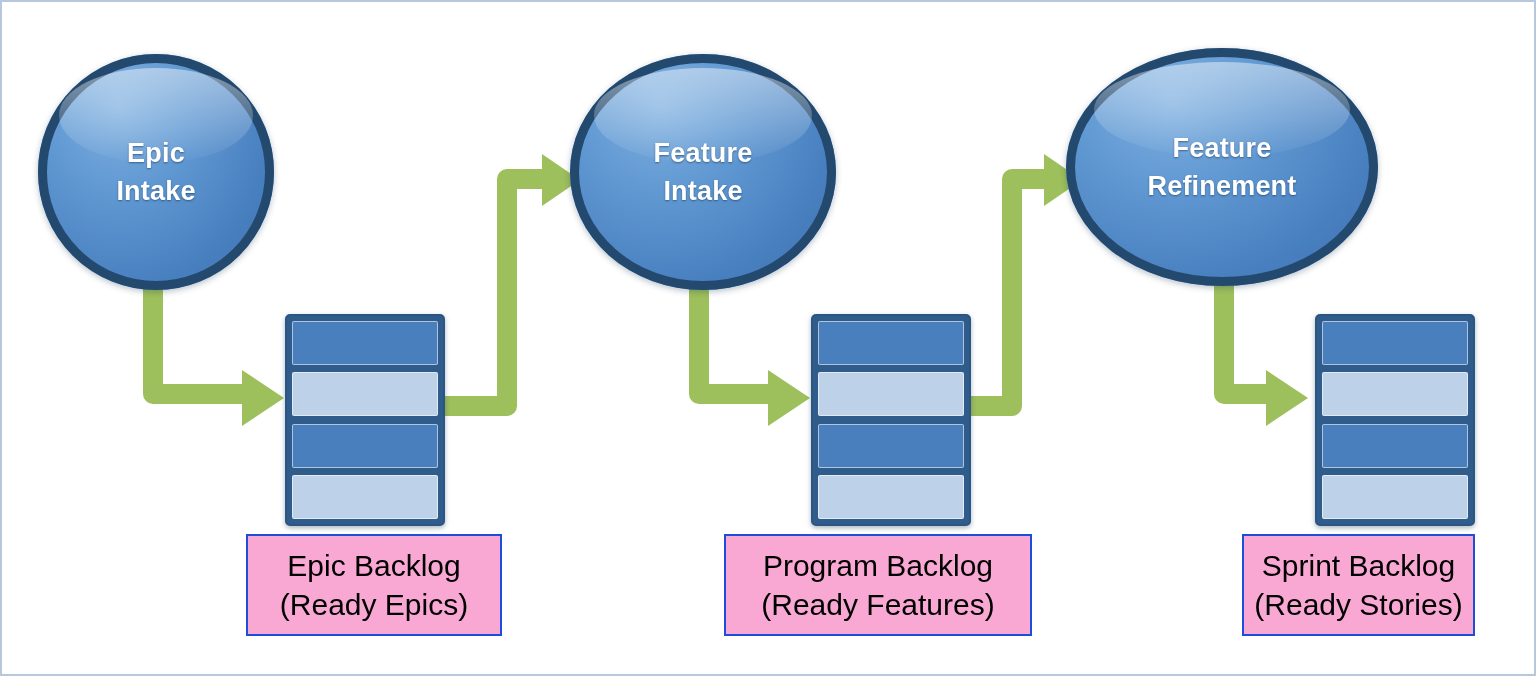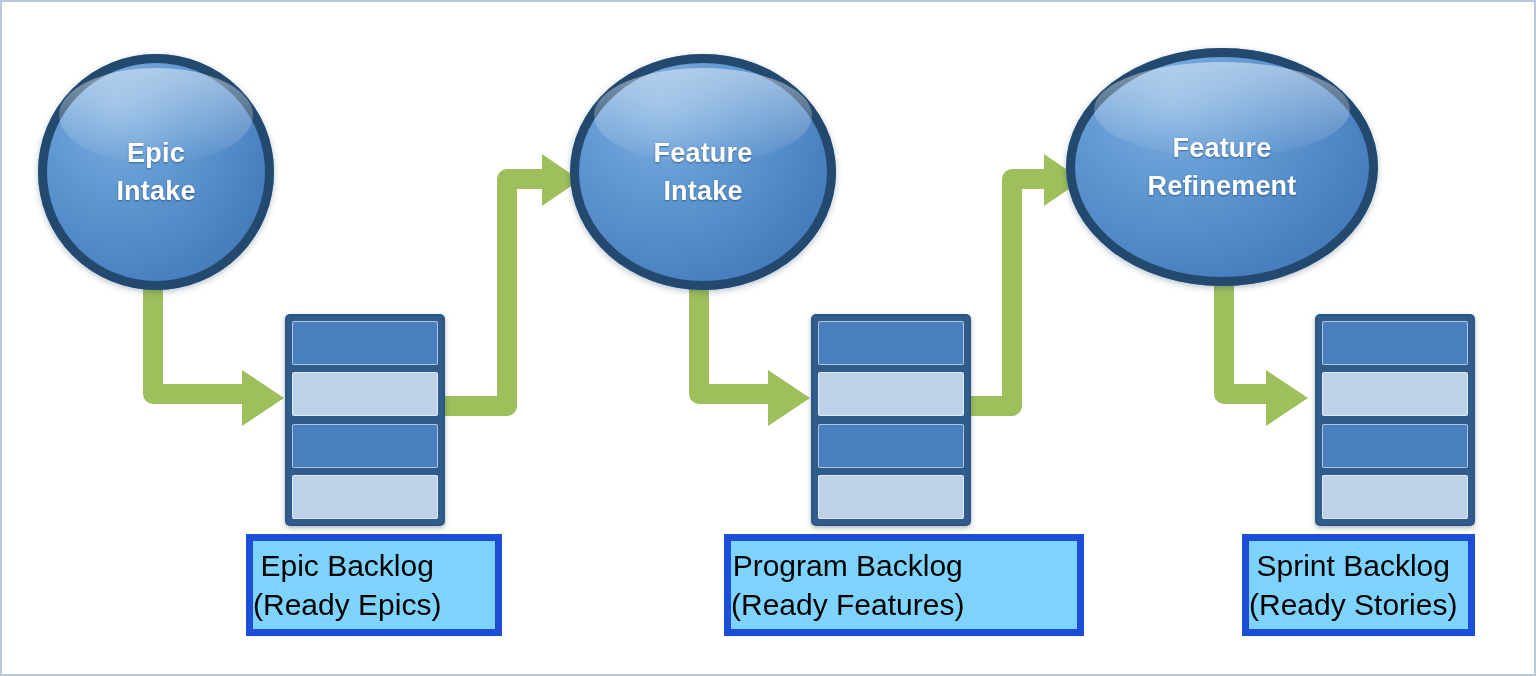--- a/index.html
+++ b/index.html
@@ -82,26 +82,26 @@
     border-radius:2px;
     box-sizing:border-box;
     border:1px solid rgba(255,255,255,0.55);
   }
   .stack .bar.dark{background:#4a7fbd;}
   .stack .bar.light{background:#bdd1e8;}
 
   
   .caption{
     position:absolute;
-    background:#7dd3fc;
-    border:7px solid #1d4ed8;
+    background:#f9a8d4;
+    border:2px solid #1d4ed8;
     box-sizing:border-box;
     display:flex;
     align-items:center;
-    justify-content:flex-start;
+    justify-content:center;
     text-align:center;
     color:#000000;
     font-size:30px;
     line-height:1.30;
     white-space:pre-line;
     z-index:4;
   }
 </style>
 </head>
 <body>
@@ -170,21 +170,21 @@
     <div class="bar light"></div>
     <div class="bar dark"></div>
     <div class="bar light"></div>
   </div>
 
   <div class="caption" style="left:244px;top:532px;width:256px;height:102px;">
     <span>Epic Backlog
 (Ready Epics)</span>
   </div>
 
-  <div class="caption" style="left:722px;top:532px;width:360px;height:102px;">
+  <div class="caption" style="left:722px;top:532px;width:308px;height:102px;">
     <span>Program Backlog
 (Ready Features)</span>
   </div>
 
   <div class="caption" style="left:1240px;top:532px;width:233px;height:102px;">
     <span>Sprint Backlog
 (Ready Stories)</span>
   </div>
 
 </div>

